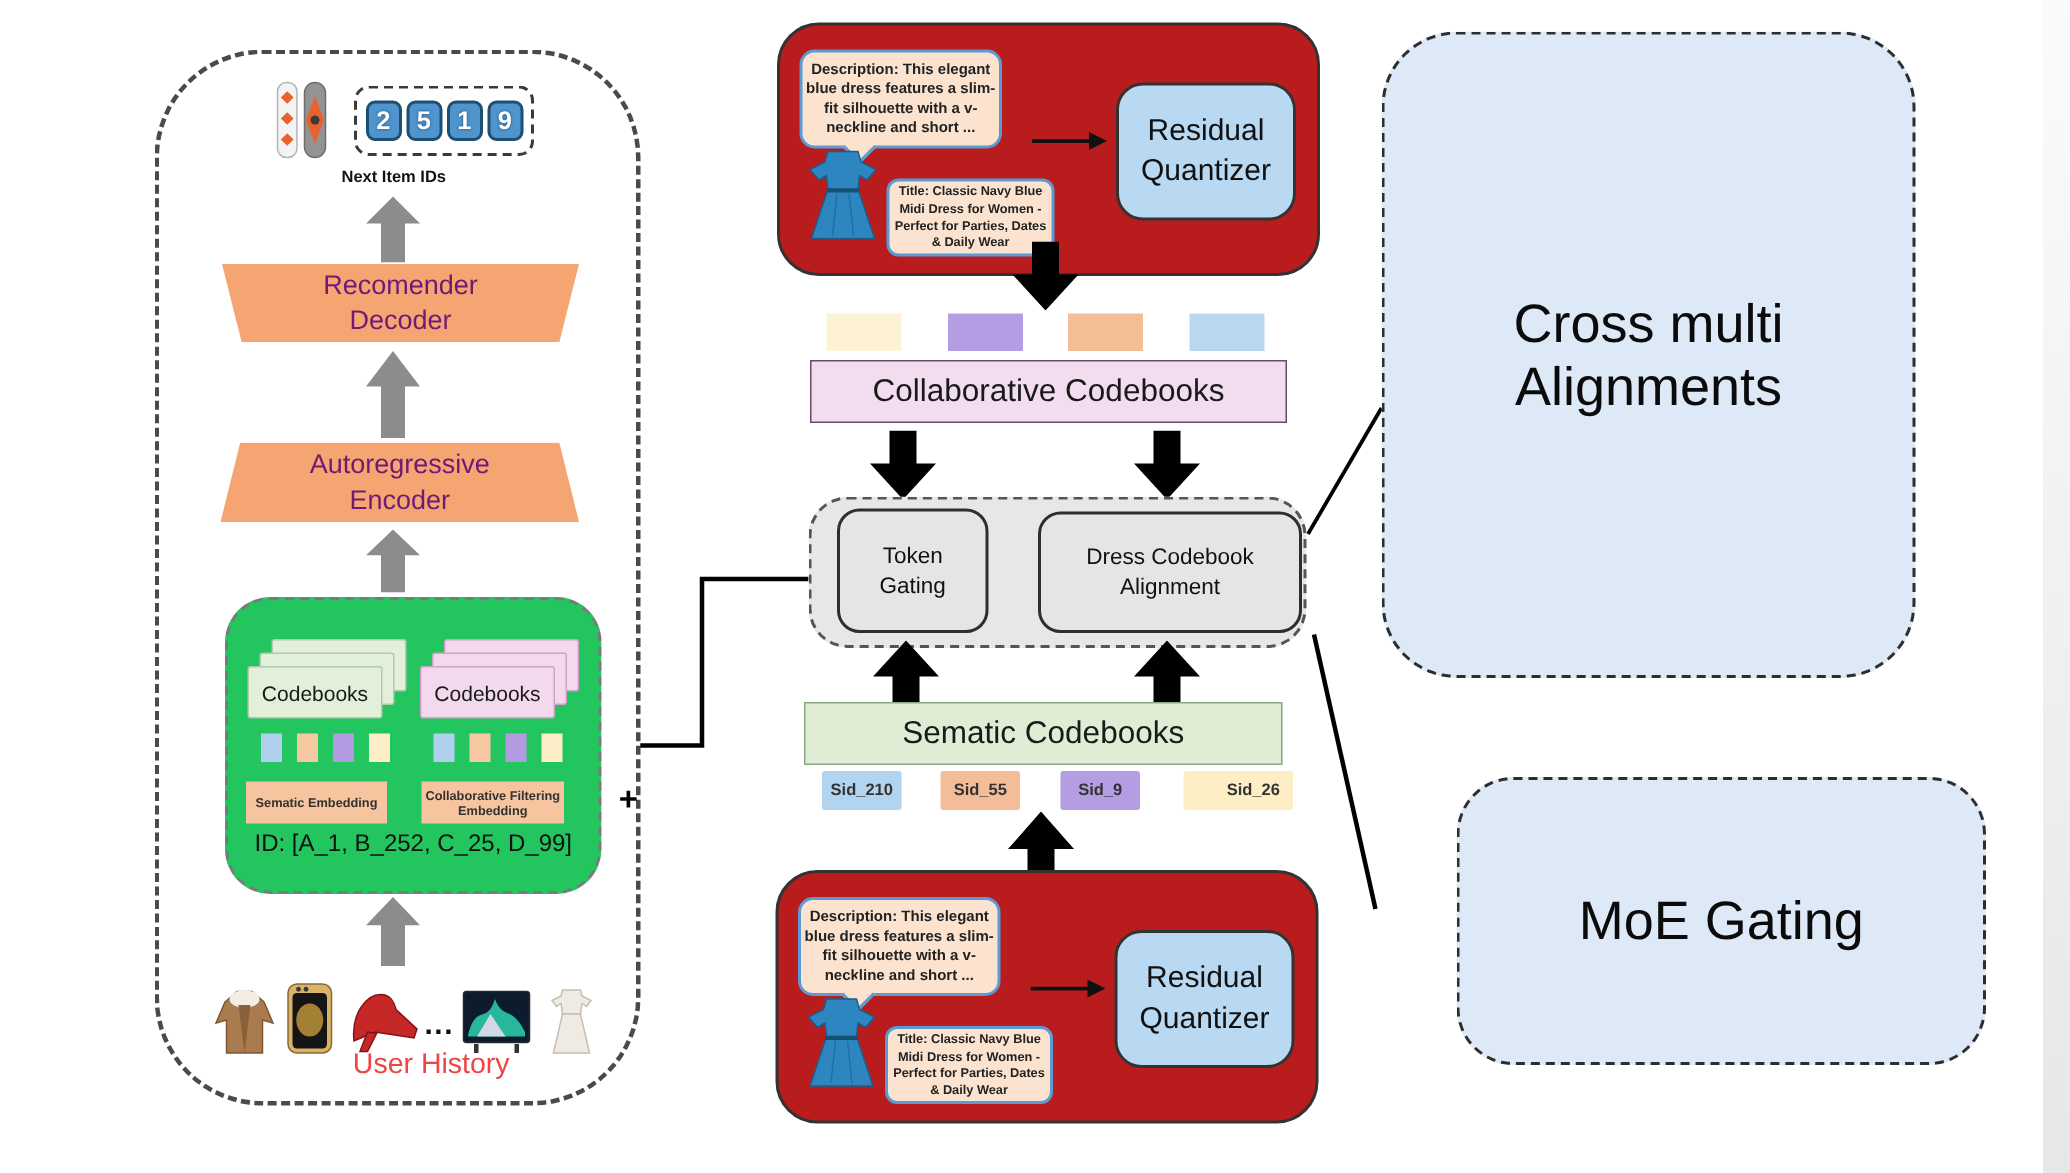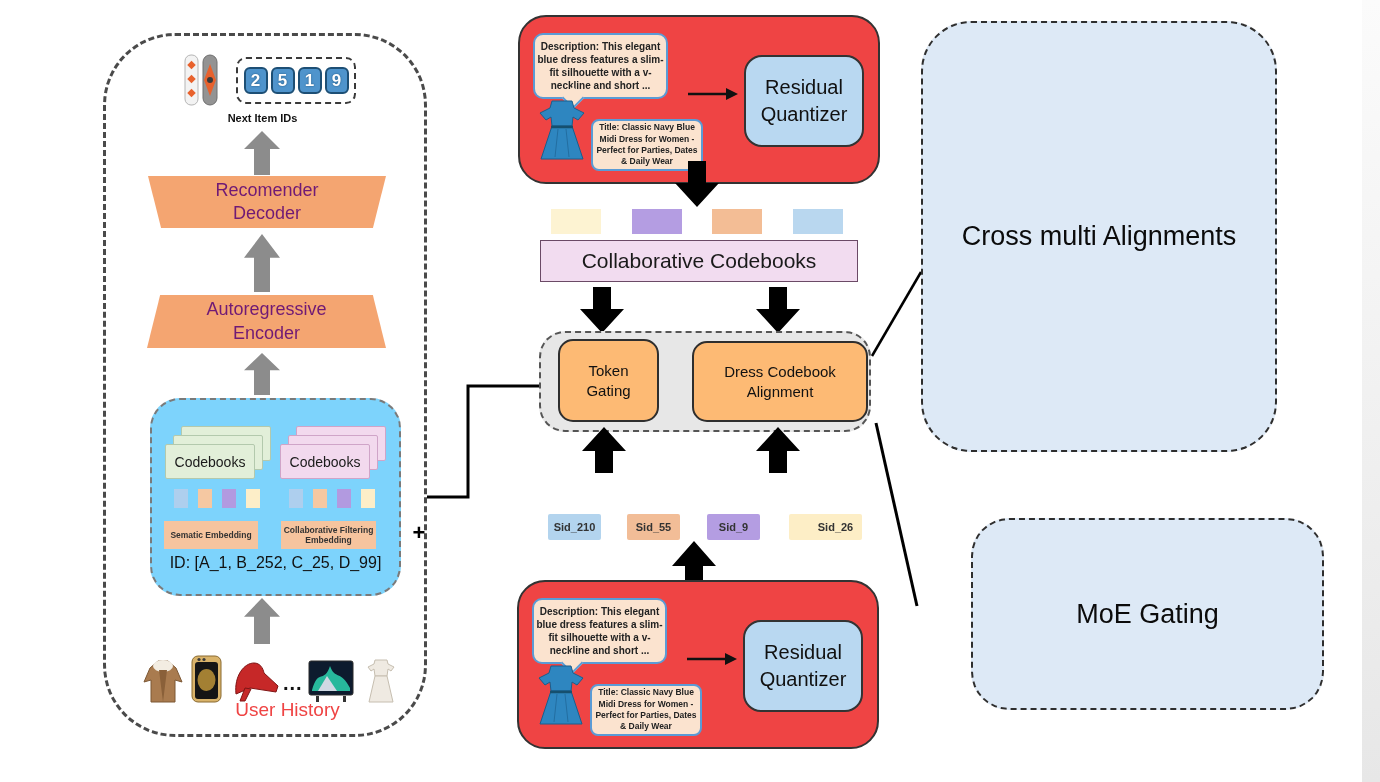--- a/index.html
+++ b/index.html
@@ -12,58 +12,58 @@
   .ctr{display:flex;align-items:center;justify-content:center;text-align:center;}
 
   
   .left-panel{left:103px;top:33px;width:318px;height:698px;border:3px dashed #4a4a4a;border-radius:72px;background:#fff;}
   .ids-box{left:236px;top:57px;width:116px;height:43px;border:2px dashed #3a3a3a;border-radius:10px;display:flex;gap:3px;align-items:center;justify-content:center;background:#fff;}
   .digit-sq{width:24px;height:27px;background:#4f94cc;border:2px solid #1d4f75;border-radius:6px;color:#fff;font-weight:bold;font-size:17px;display:flex;align-items:center;justify-content:center;box-sizing:border-box;text-shadow:0 0 2px #1d4f75;}
   .next-ids-label{left:200px;top:112px;width:125px;font-size:11px;font-weight:bold;text-align:center;color:#111;}
   .trap{background:#f4a571;color:#701a75;font-size:18px;line-height:1.3;}
   .trap-decoder{left:148px;top:176px;width:238px;height:52px;clip-path:polygon(0 0,100% 0,94.5% 100%,5.5% 100%);}
   .trap-encoder{left:147px;top:295px;width:239px;height:53px;clip-path:polygon(5.5% 0,94.5% 0,100% 100%,0 100%);}
-  .embed-box{left:150px;top:398px;width:247px;height:194px;background:#7dd3fc;border:2px dashed #7a7a7a;border-radius:30px;}
+  .embed-box{left:150px;top:398px;width:247px;height:194px;background:#22c55e;border:2px dashed #7a7a7a;border-radius:30px;}
   .stack{position:absolute;width:104px;height:52px;}
   .stack .card{position:absolute;width:88px;height:33px;border-radius:2px;}
   .stack .c3{left:16px;top:0;}
   .stack .c2{left:8px;top:9px;}
   .stack .c1{left:0;top:18px;font-size:14px;}
   .stack-green .card{background:#e2efd9;border:1px solid #b3c9ad;}
   .stack-pink .card{background:#f2d9ee;border:1px solid #cfa4c8;}
   .tok-sq{position:absolute;width:14px;height:19px;top:89px;}
   .emb-label{position:absolute;top:121px;height:28px;background:#f6c49e;font-size:8.5px;font-weight:bold;color:#333;line-height:1.2;}
   .plus-sign{position:absolute;top:119px;left:256px;width:22px;height:28px;font-size:22px;font-weight:bold;color:#000;}
   .id-seq{position:absolute;top:154px;left:0;width:100%;text-align:center;font-size:16px;color:#111;}
   .user-history-label{left:200px;top:699px;width:175px;text-align:center;font-size:19px;color:#ef4444;}
   .hist-dots{font-size:20px;font-weight:bold;letter-spacing:1px;color:#111;}
 
   
-  .tok-box{width:358px;height:165px;background:#ef4444;border:2px solid #333;border-radius:28px;}
+  .tok-box{width:358px;height:165px;background:#b91c1c;border:2px solid #333;border-radius:28px;}
   .tok-top{left:518px;top:15px;}
   .tok-bottom{left:517px;top:580px;}
   .bubble{position:absolute;left:13px;top:16px;width:127px;height:58px;background:#fbe3cf;border:2px solid #5b9bd5;border-radius:10px;font-size:10px;font-weight:600;color:#222;line-height:1.3;display:flex;align-items:center;justify-content:center;text-align:center;padding:2px;box-sizing:content-box;}
   .bubble::after{content:"";position:absolute;left:30px;bottom:-9px;width:14px;height:14px;background:#fbe3cf;border-right:2px solid #5b9bd5;border-bottom:2px solid #5b9bd5;transform:rotate(45deg);}
   .title-box{position:absolute;left:71px;top:102px;width:106px;height:46px;background:#fbe3cf;border:2px solid #5b9bd5;border-radius:8px;font-size:8.5px;font-weight:bold;color:#222;line-height:1.35;display:flex;align-items:center;justify-content:center;text-align:center;padding:1px;}
   .dress-icon{position:absolute;left:16px;top:82px;}
   .thin-arrow{position:absolute;left:168px;top:70px;}
   .quantizer{position:absolute;left:224px;top:38px;width:116px;height:88px;background:#b9d8f1;border:2px solid #333;border-radius:18px;font-size:20px;color:#111;line-height:1.35;}
 
   
   .cb-sq{height:25px;width:50px;top:209px;}
   .collab-bar{left:540px;top:240px;width:316px;height:40px;background:#f2dcf0;border:1.5px solid #6b4a66;font-size:21px;}
   .mid-dashed{left:539px;top:331px;width:328px;height:97px;background:#e7e7e7;border:2px dashed #555;border-radius:26px;}
-  .gate-box{background:#fdba74;border:2px solid #2e2e2e;border-radius:15px;font-size:15px;line-height:1.3;color:#111;}
+  .gate-box{background:#e5e5e5;border:2px solid #2e2e2e;border-radius:15px;font-size:15px;line-height:1.3;color:#111;}
   .token-gating{left:558px;top:339px;width:97px;height:79px;}
   .cross-align{left:692px;top:341px;width:172px;height:77px;}
   .sem-bar{left:536px;top:468px;width:317px;height:40px;background:#dfedd5;border:1.5px solid #8aa884;font-size:21px;}
   .sid-chip{top:514px;width:53px;height:26px;font-size:11px;font-weight:bold;color:#333;border-radius:2px;}
 
   
-  .blue-dash{background:#dde9f6;border:2px dashed #2e2e2e;font-size:27px;color:#0b0b0b;}
+  .blue-dash{background:#dde9f6;border:2px dashed #2e2e2e;font-size:36px;color:#0b0b0b;}
   .cross-multi{left:921px;top:21px;width:352px;height:427px;border-radius:50px;}
   .moe{left:971px;top:518px;width:349px;height:188px;border-radius:38px;}
 
   .edge-strip{right:0;top:0;width:18px;height:782px;background:linear-gradient(to bottom,#fbfbfb,#e7e7e7);}
   .overlay{left:0;top:0;pointer-events:none;}
 </style>
 </head>
 <body>
 
 <div id="canvas">
@@ -210,20 +210,21 @@
   <div class="abs gate-box cross-align ctr pre">Dress Codebook
 Alignment</div>
 
   <svg class="abs" style="left:582px;top:427px;" width="44" height="46" viewBox="0 0 44 46">
       <path d="M22 0 L44 24 H31 V46 H13 V24 H0 Z" fill="#000"></path>
     </svg>
   <svg class="abs" style="left:756px;top:427px;" width="44" height="46" viewBox="0 0 44 46">
       <path d="M22 0 L44 24 H31 V46 H13 V24 H0 Z" fill="#000"></path>
     </svg>
 
+  <div class="abs sem-bar ctr">Sematic Codebooks</div>
 
   <div class="abs sid-chip ctr" style="left:548px;background:#b3d4ee;">Sid_210</div>
   <div class="abs sid-chip ctr" style="left:627px;background:#f2bd97;">Sid_55</div>
   <div class="abs sid-chip ctr" style="left:707px;background:#b49de2;">Sid_9</div>
   <div class="abs sid-chip ctr" style="left:789px;background:#fdeec6;padding-left:20px;">Sid_26</div>
 
   <svg class="abs" style="left:672px;top:541px;" width="44" height="48" viewBox="0 0 44 46" preserveAspectRatio="none">
       <path d="M22 0 L44 24 H31 V46 H13 V24 H0 Z" fill="#000"></path>
     </svg>
 

